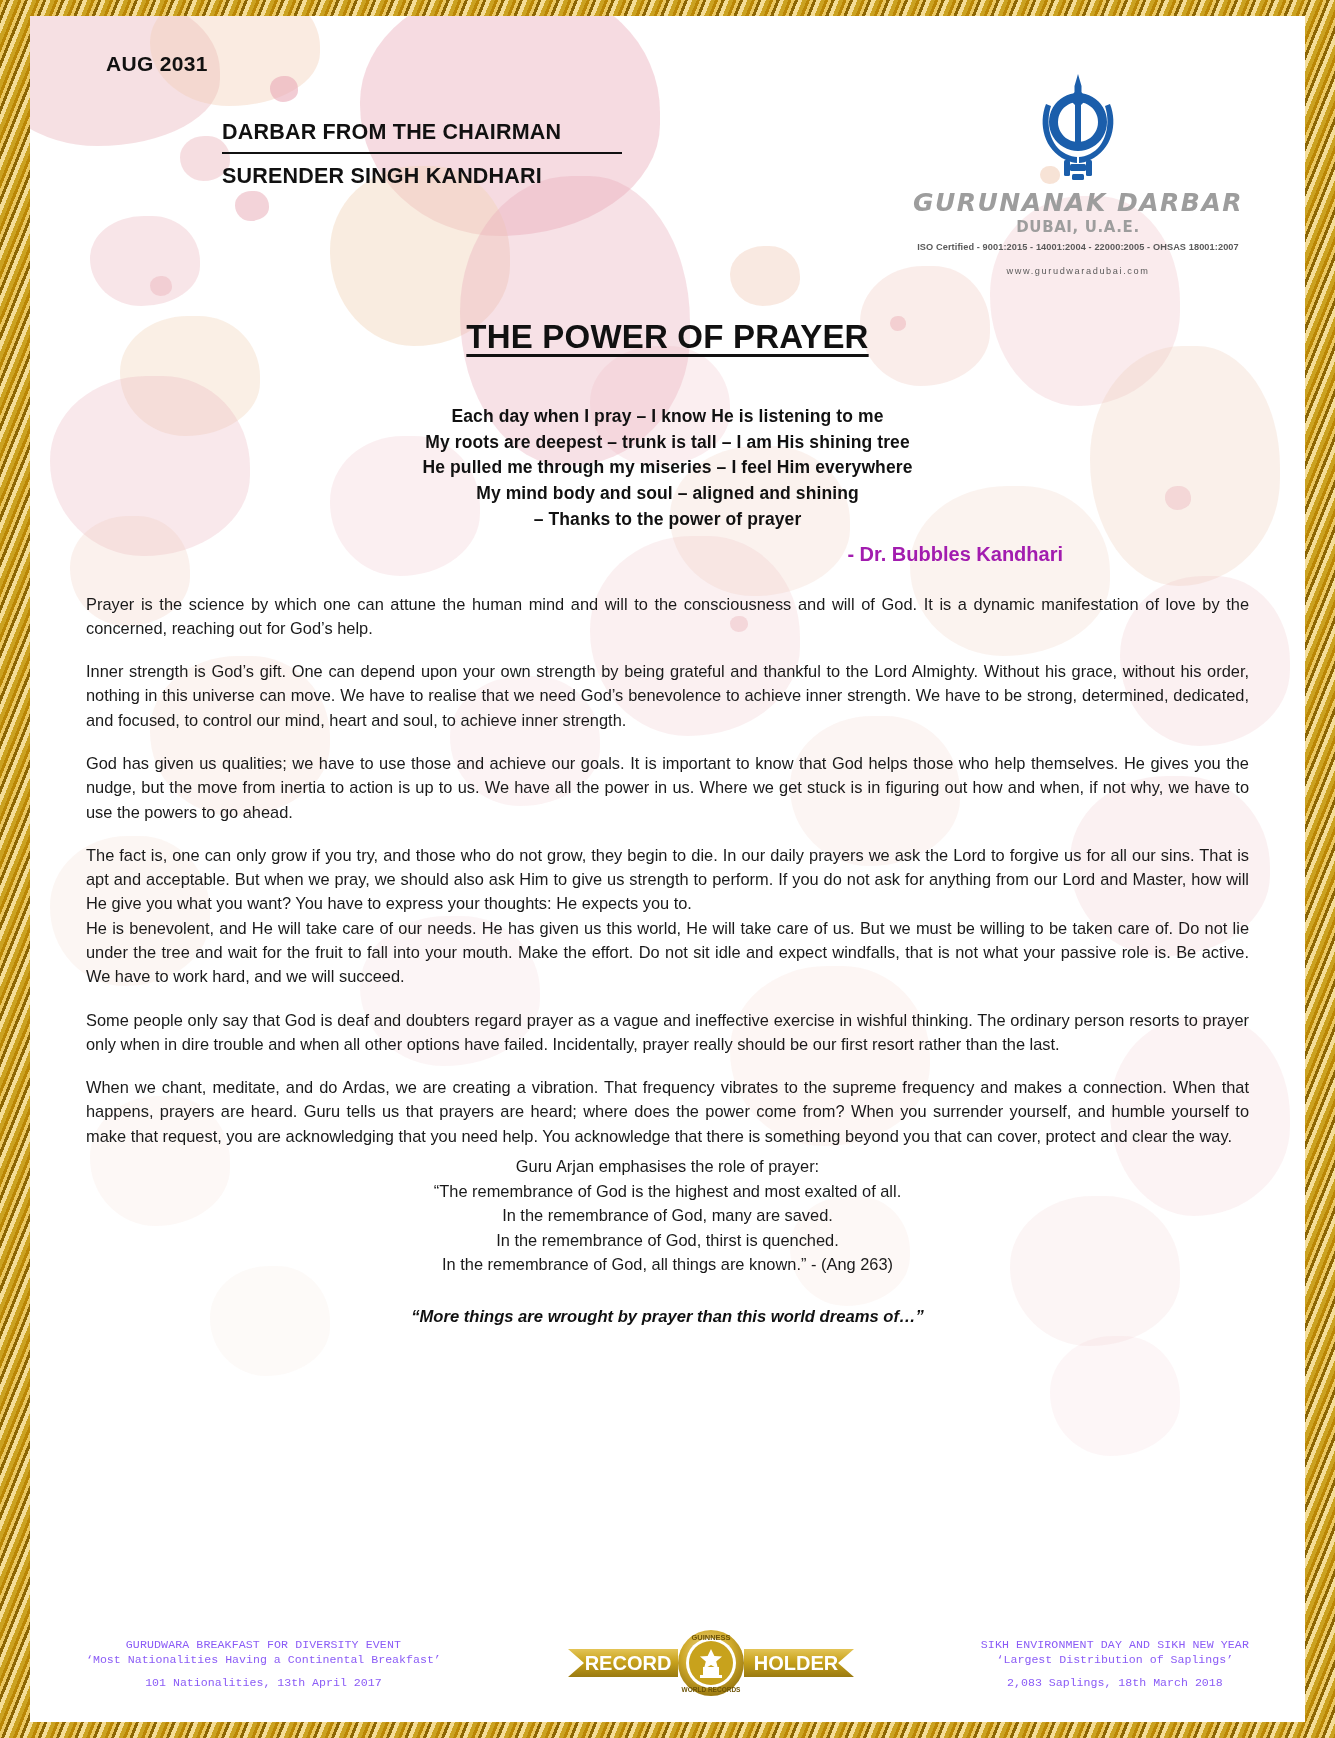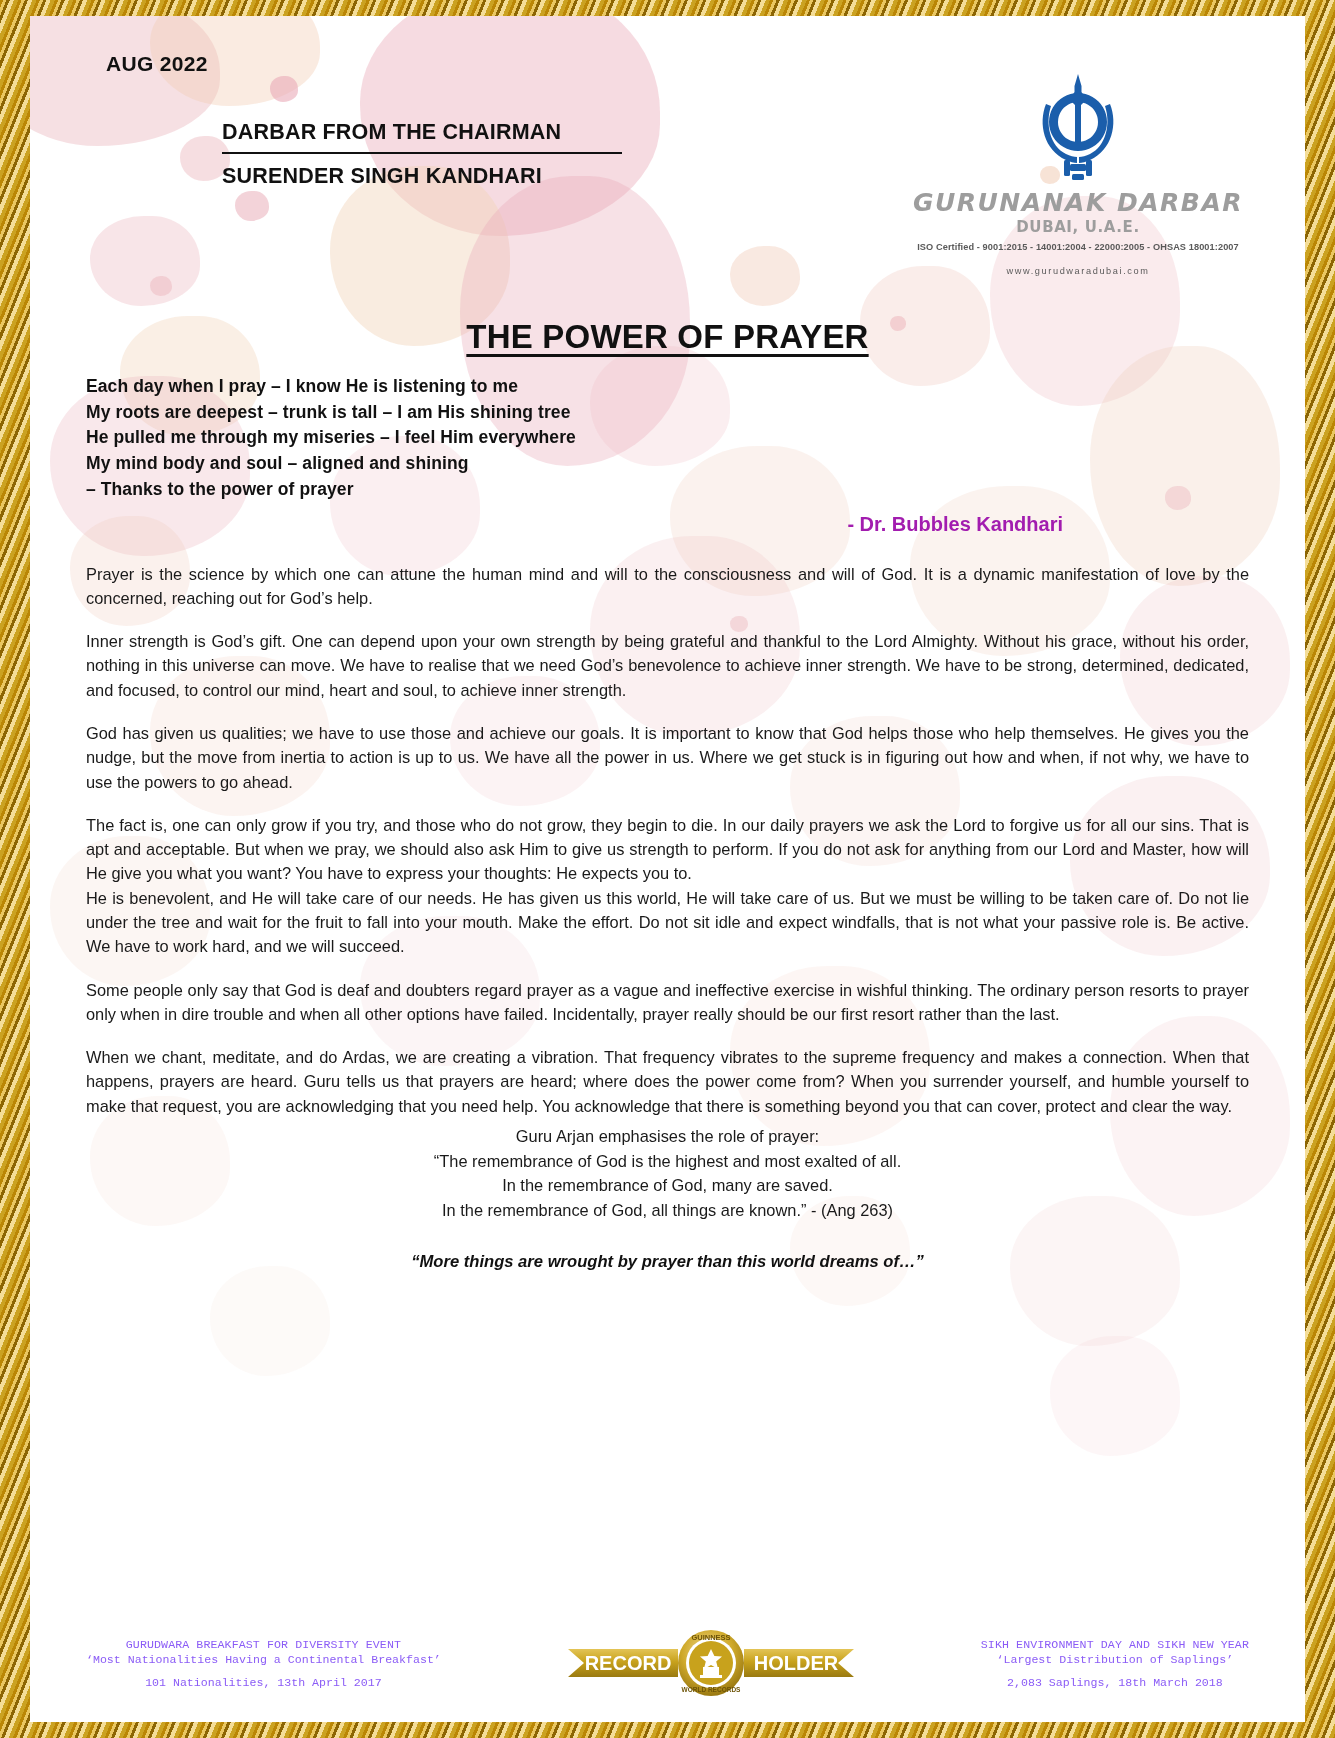--- a/index.html
+++ b/index.html
@@ -84,21 +84,21 @@
   .logo-web{
     font-family:"Liberation Sans", sans-serif;
     font-size:9.2px;color:#5a5a5a;letter-spacing:1.6px;margin-top:14px;
   }
 
   .doc-title{
     text-align:center;font-size:33px;font-weight:bold;color:#111;
     text-decoration:underline;text-underline-offset:6px;
     margin-top:42px;letter-spacing:.2px;
   }
-  .poem{margin-top:18px;text-align:left;}
+  .poem{margin-top:48px;text-align:center;}
   .poem .ln{font-size:17.5px;font-weight:bold;color:#111;line-height:1.47;letter-spacing:.1px;}
   .poem-credit{
     text-align:right;padding-right:186px;margin-top:10px;
     font-size:20px;font-weight:bold;color:#a21caf;
   }
 
   .body-wrap{margin-top:26px;}
   .para{
     text-align:justify;
     font-size:16.4px;color:#1a1a1a;line-height:1.48;
@@ -171,21 +171,21 @@
       <div class="blob" style="left:205px;top:175px;width:34px;height:30px;background:rgba(233,175,186,.55);"></div>
       <div class="blob" style="left:120px;top:260px;width:22px;height:20px;background:rgba(238,190,196,.6);"></div>
       <div class="blob" style="left:1135px;top:470px;width:26px;height:24px;background:rgba(238,190,196,.5);"></div>
       <div class="blob" style="left:700px;top:600px;width:18px;height:16px;background:rgba(238,190,196,.5);"></div>
       <div class="blob" style="left:860px;top:300px;width:16px;height:15px;background:rgba(238,186,192,.6);"></div>
       <div class="blob" style="left:1010px;top:150px;width:20px;height:18px;background:rgba(242,208,186,.6);"></div>
     </div>
 
     <div class="content">
 
-      <div class="aug">AUG 2022</div>
+      <div class="aug">AUG 2031</div>
 
       <div class="header-row">
         <div class="chairman-block">
           <div class="chairman-title">DARBAR FROM THE CHAIRMAN</div>
           <div class="chairman-rule"></div>
           <div class="chairman-name">SURENDER SINGH KANDHARI</div>
         </div>
 
         <div class="logo-block">
           <svg class="khanda" width="120" height="116" viewBox="0 0 120 116" aria-hidden="true">
@@ -229,20 +229,21 @@
         <p class="para">God has given us qualities; we have to use those and achieve our goals. It is important to know that God helps those who help themselves. He gives you the nudge, but the move from inertia to action is up to us. We have all the power in us. Where we get stuck is in figuring out how and when, if not why, we have to use the powers to go ahead.</p>
         <p class="para tight">The fact is, one can only grow if you try, and those who do not grow, they begin to die. In our daily prayers we ask the Lord to forgive us for all our sins. That is apt and acceptable. But when we pray, we should also ask Him to give us strength to perform. If you do not ask for anything from our Lord and Master, how will He give you what you want? You have to express your thoughts: He expects you to.</p>
         <p class="para">He is benevolent, and He will take care of our needs. He has given us this world, He will take care of us. But we must be willing to be taken care of. Do not lie under the tree and wait for the fruit to fall into your mouth. Make the effort. Do not sit idle and expect windfalls, that is not what your passive role is. Be active. We have to work hard, and we will succeed.</p>
         <p class="para">Some people only say that God is deaf and doubters regard prayer as a vague and ineffective exercise in wishful thinking. The ordinary person resorts to prayer only when in dire trouble and when all other options have failed. Incidentally, prayer really should be our first resort rather than the last.</p>
         <p class="para tight">When we chant, meditate, and do Ardas, we are creating a vibration. That frequency vibrates to the supreme frequency and makes a connection. When that happens, prayers are heard. Guru tells us that prayers are heard; where does the power come from? When you surrender yourself, and humble yourself to make that request, you are acknowledging that you need help. You acknowledge that there is something beyond you that can cover, protect and clear the way.</p>
 
         <div class="quote-block">
           <div class="ln">Guru Arjan emphasises the role of prayer:</div>
           <div class="ln">“The remembrance of God is the highest and most exalted of all.</div>
           <div class="ln">In the remembrance of God, many are saved.</div>
+          <div class="ln">In the remembrance of God, thirst is quenched.</div>
           <div class="ln">In the remembrance of God, all things are known.” - (Ang 263)</div>
         </div>
 
         <div class="closing">“More things are wrought by prayer than this world dreams of…”</div>
       </div>
     </div>
 
     <div class="footer">
       <div class="foot-col">
         <div class="l1">GURUDWARA BREAKFAST FOR DIVERSITY EVENT</div>

